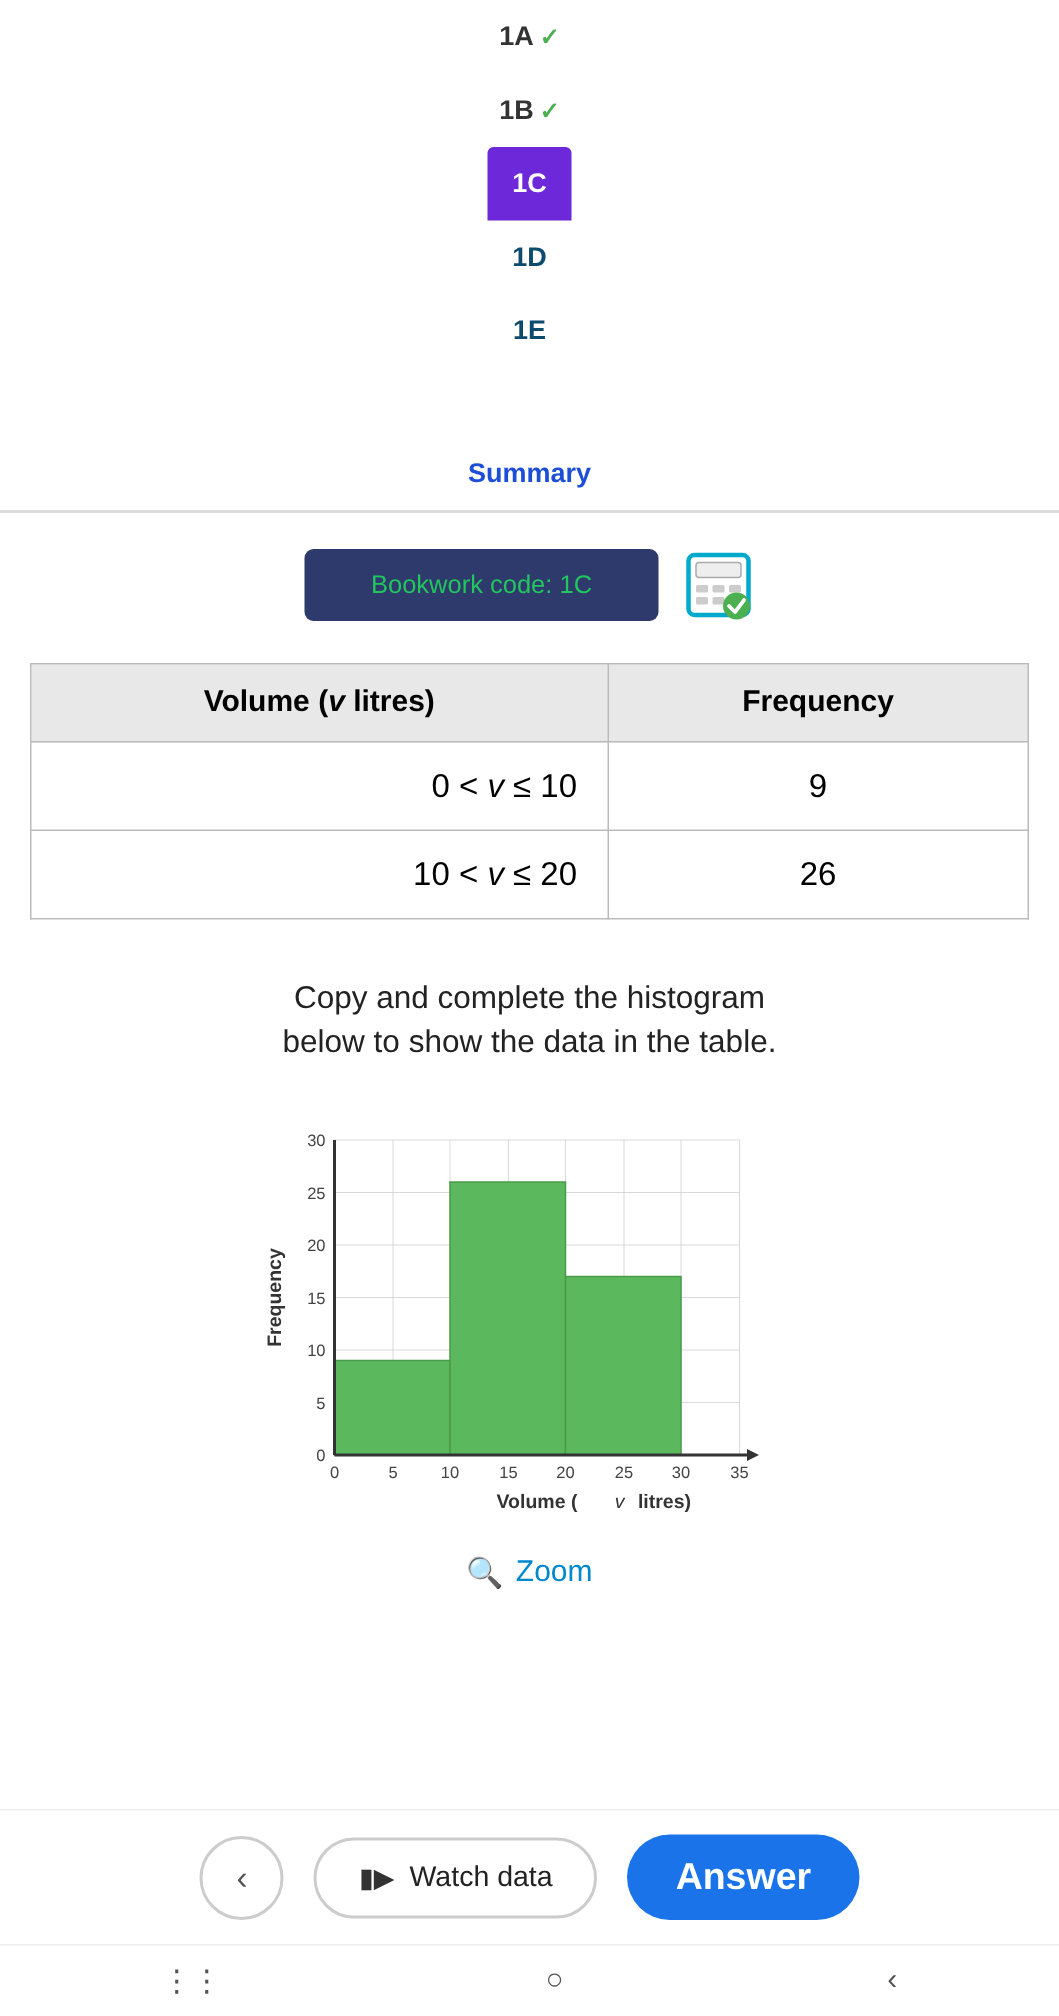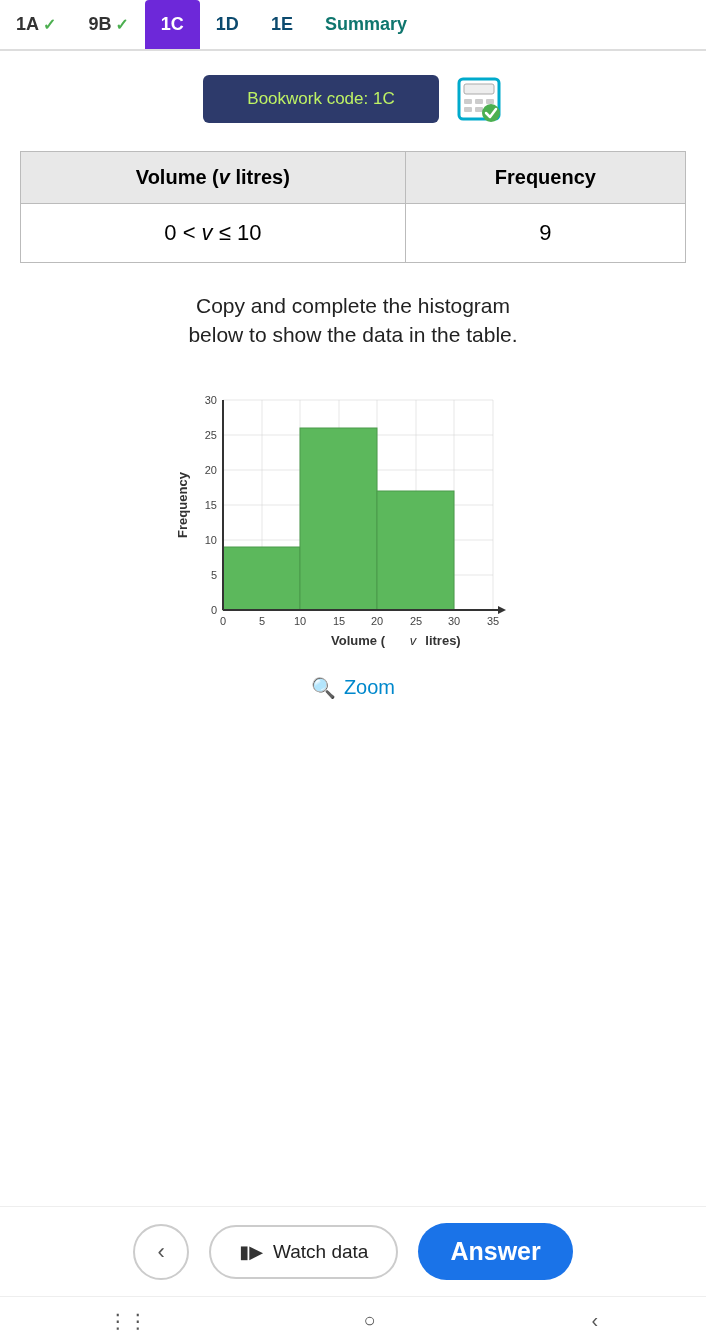--- a/index.html
+++ b/index.html
@@ -10,21 +10,22 @@
       min-height: 1344px;
       overflow-x: hidden;
     }
 
     
     .tab-bar {
       display: flex;
       align-items: center;
       border-bottom: 2px solid #ddd;
       background: #fff;
-      padding: 0 0;
+      padding: 0 26px;
+      flex-direction: column;
     }
     .tab-item {
       padding: 14px 16px;
       font-size: 18px;
       font-weight: 600;
       color: #0c4a6e;
       cursor: pointer;
       display: flex;
       align-items: center;
       gap: 4px;
@@ -35,71 +36,72 @@
       border-radius: 4px 4px 0 0;
     }
     .tab-item.completed {
       color: #333;
     }
     .tab-item .check {
       color: #4caf50;
       font-size: 16px;
     }
     .tab-item.cyan {
-      color: #0f766e;
+      color: #1d4ed8;
+      margin-top: 46px;
     }
 
     
     .main-content {
       padding: 24px 20px;
     }
 
     
     .bookwork-row {
       display: flex;
       align-items: center;
       gap: 16px;
       margin-bottom: 28px;
       justify-content: center;
     }
     .bookwork-badge {
       background: #2d3a6b;
-      color: #bef264;
+      color: #22c55e;
       font-size: 17px;
       font-weight: 500;
       padding: 14px 44px;
       border-radius: 6px;
     }
     .calc-icon {
       width: 48px;
       height: 48px;
     }
 
     
     .data-table {
       width: 100%;
       border-collapse: collapse;
-      margin-bottom: 28px;
+      margin-bottom: 38px;
       font-size: 20px;
     }
     .data-table th {
       background: #e8e8e8;
       font-weight: 700;
       padding: 14px 20px;
       border: 1.5px solid #bbb;
       text-align: center;
     }
     .data-table td {
       padding: 16px 20px;
       border: 1.5px solid #bbb;
       text-align: center;
       font-size: 22px;
     }
     .data-table td:first-child {
-      text-align: center;
+      text-align: right;
     }
 
     
     .question-text {
       font-size: 21px;
       text-align: center;
       color: #222;
       margin-bottom: 40px;
       line-height: 1.4;
     }
@@ -206,21 +208,21 @@
   </style>
 </head>
 <body>
 
 <div class="tab-bar">
   <div class="tab-item completed">
     <span>1A</span>
     <span class="check">✓</span>
   </div>
   <div class="tab-item completed">
-    <span>9B</span>
+    <span>1B</span>
     <span class="check">✓</span>
   </div>
   <div class="tab-item active">
     <span>1C</span>
   </div>
   <div class="tab-item">
     <span>1D</span>
   </div>
   <div class="tab-item">
     <span>1E</span>
@@ -259,20 +261,24 @@
           Volume (<span class="italic">v</span> litres)
         </th>
         <th>Frequency</th>
       </tr>
     </thead>
     <tbody>
       <tr>
         <td>0 &lt; <span class="italic">v</span> ≤ 10</td>
         <td>9</td>
       </tr>
+      <tr>
+        <td>10 &lt; <span class="italic">v</span> ≤ 20</td>
+        <td>26</td>
+      </tr>
     </tbody>
   </table>
 
   <div class="question-text">
     Copy and complete the histogram<br>below to show the data in the table.
   </div>
 
   <div class="chart-container">
     <svg width="360" height="270" viewBox="0 0 360 270" xmlns="http://www.w3.org/2000/svg">
 

